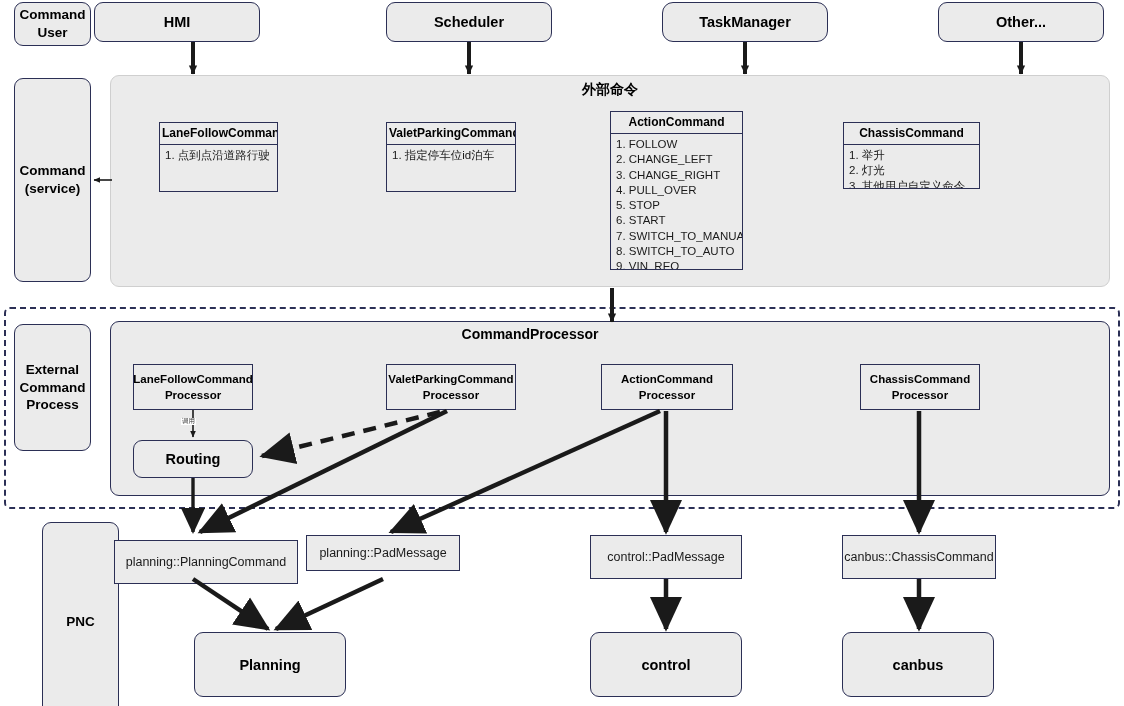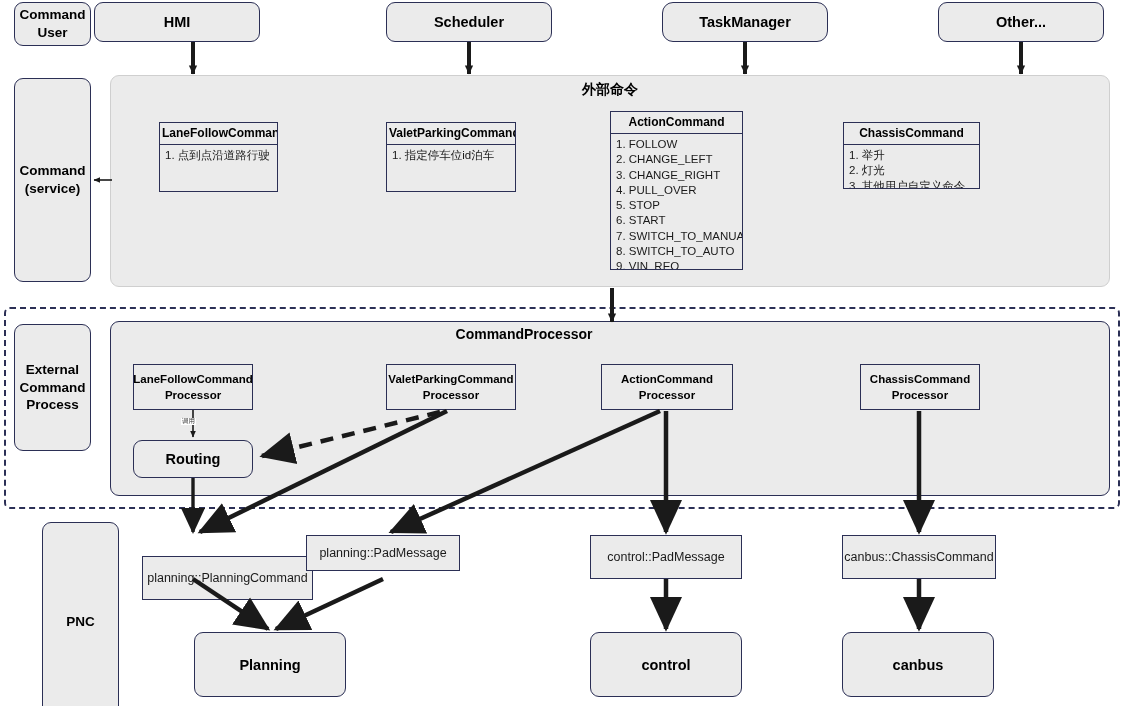--- a/index.html
+++ b/index.html
@@ -166,21 +166,21 @@
 <body>
 
 <div id="canvas">
 
   <div class="band" style="left:110px; top:75px; width:1000px; height:212px;"></div>
   <div class="band-title" style="left:110px; top:81px; width:1000px;">外部命令</div>
 
   <div class="dashed-group" style="left:4px; top:307px; width:1116px; height:202px;"></div>
 
   <div class="band band-titled" style="left:110px; top:321px; width:1000px; height:175px;"></div>
-  <div class="band-title" style="left:106px; top:326px; width:836px;">CommandProcessor</div>
+  <div class="band-title" style="left:112px; top:326px; width:836px;">CommandProcessor</div>
 
   <div class="node rounded lane-label" style="left:14px; top:2px; width:77px; height:44px;">
     <span style="white-space:pre-line;">Command
 User</span>
   </div>
 
   <div class="node rounded lane-label" style="left:14px; top:78px; width:77px; height:204px;">
     <span style="white-space:pre-line;">Command
 (service)</span>
   </div>
@@ -272,21 +272,21 @@
       <span>ChassisCommand</span><br>
       <span>Processor</span>
     </span>
   </div>
 
   <div class="node rounded" style="left:133px; top:440px; width:120px; height:38px; font-size:14.5px; font-weight:bold;">
     <span>Routing</span>
   </div>
   <div class="edge-label" style="left:181px; top:418px;">调用</div>
 
-  <div class="msg" style="left:114px; top:556px; width:171px; height:44px;margin-left:28px;">
+  <div class="msg" style="left:114px; top:540px; width:184px; height:44px;">
     <span>planning::PlanningCommand</span>
   </div>
   <div class="msg" style="left:306px; top:535px; width:154px; height:36px;">
     <span>planning::PadMessage</span>
   </div>
   <div class="msg" style="left:590px; top:535px; width:152px; height:44px;">
     <span>control::PadMessage</span>
   </div>
   <div class="msg" style="left:842px; top:535px; width:154px; height:44px;">
     <span>canbus::ChassisCommand</span>

